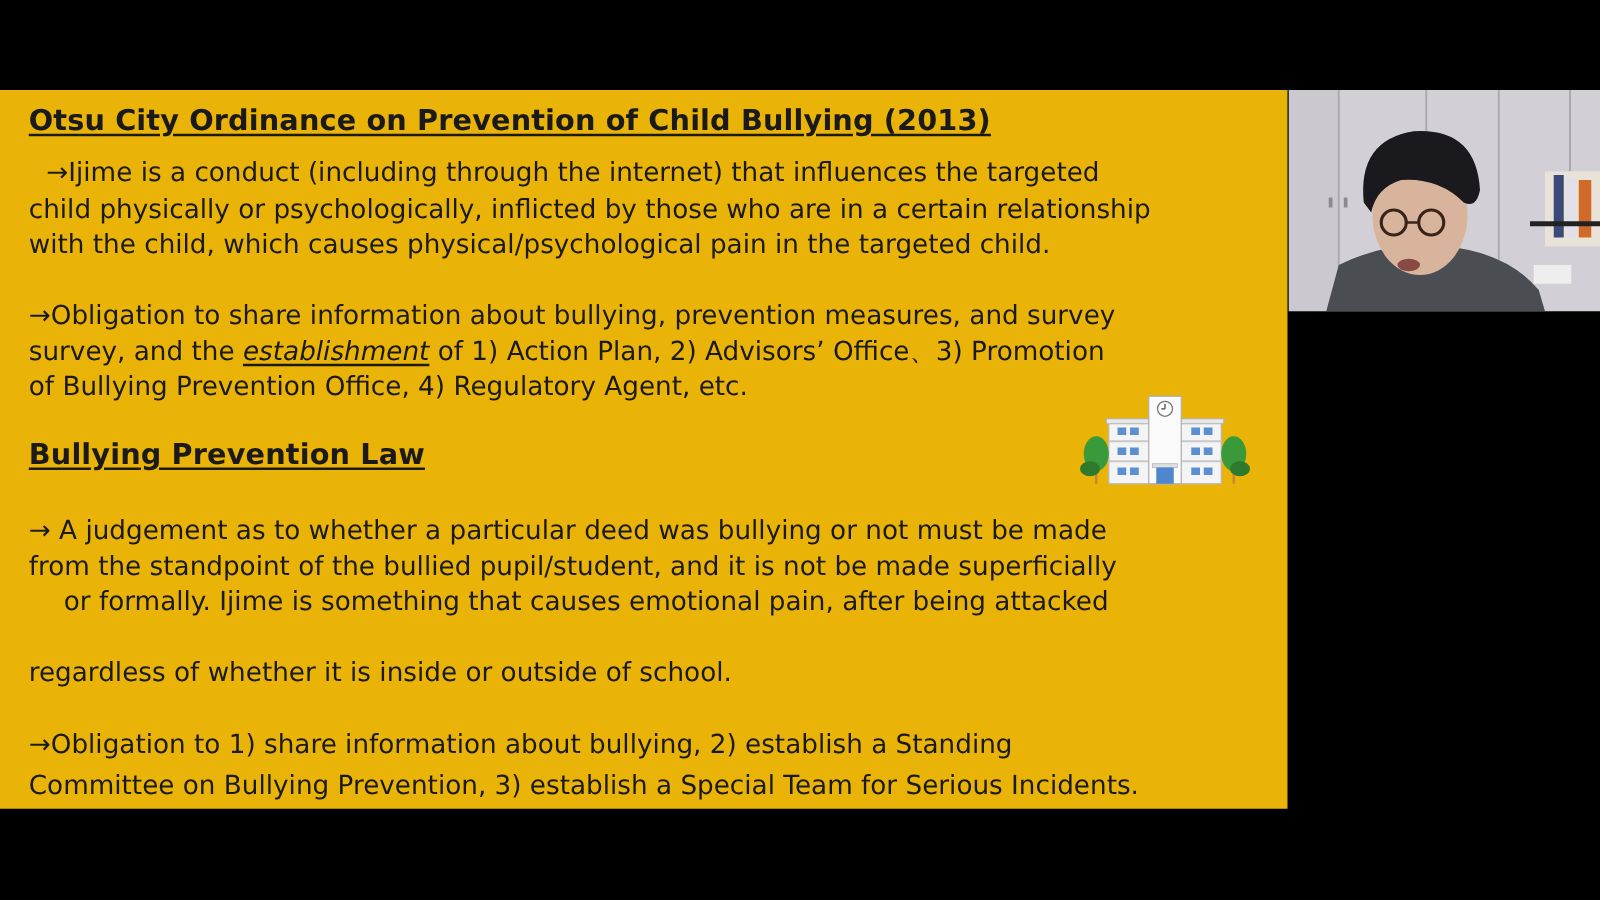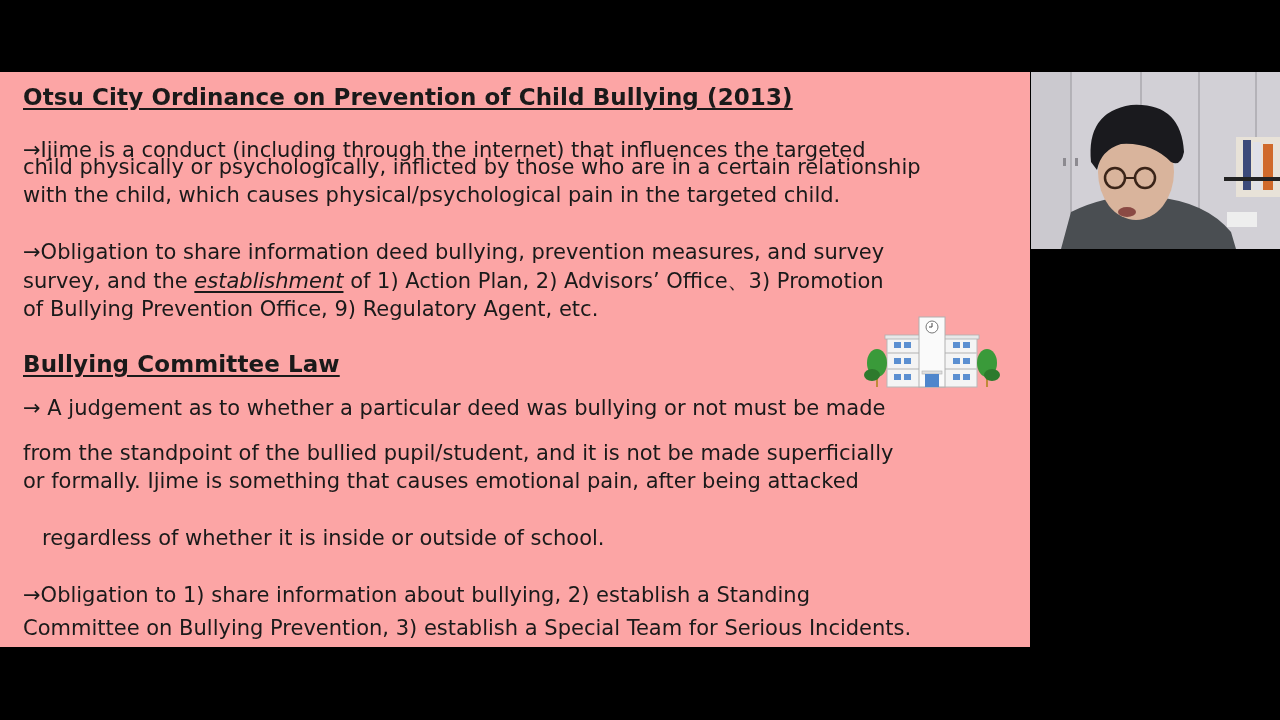--- a/index.html
+++ b/index.html
@@ -1,45 +1,45 @@
 <!DOCTYPE html>
 <html><head>
 <meta charset="utf-8">
 <style>
   html, body { margin:0; padding:0; }
   body { width:1280px; height:720px; background:#000; position:relative; overflow:hidden;
          font-family:"DejaVu Sans", "Liberation Sans", sans-serif; }
-  .slide { position:absolute; left:0; top:72px; width:1030px; height:575px; background:#fca5a5; }
+  .slide { position:absolute; left:0; top:72px; width:1030px; height:575px; background:#eab308; }
   .slide .t { position:absolute; left:23px; color:#1a1a1a; white-space:nowrap; }
   .h { font-weight:bold; font-size:23px; text-decoration:underline; text-underline-offset:3px; letter-spacing:0.1px; }
   .p { font-size:21px; line-height:28.6px; }
   .u { text-decoration:underline; text-underline-offset:3px;font-style:italic; }
   .school { position:absolute; left:862px; top:243px; width:140px; height:75px; }
   .cam { position:absolute; left:1031px; top:72px; width:249px; height:177px; background:#cfcdd3; overflow:hidden; }
 </style>
 </head>
 <body>
 
 <div class="slide">
   <div class="t h" style="top:12px;">Otsu City Ordinance on Prevention of Child Bullying (2013)</div>
 
-  <div class="t p" style="top:64px;">→Ijime is a conduct (including through the internet) that influences the targeted</div>
+  <div class="t p" style="top:52px;margin-left:14px;">→Ijime is a conduct (including through the internet) that influences the targeted</div>
   <div class="t p" style="top:109px;">with the child, which causes physical/psychological pain in the targeted child.</div>
   <div class="t p" style="top:80.5px;">child physically or psychologically, inflicted by those who are in a certain relationship</div>
 
-  <div class="t p" style="top:166px;">→Obligation to share information deed bullying, prevention measures, and survey</div>
+  <div class="t p" style="top:166px;">→Obligation to share information about bullying, prevention measures, and survey</div>
   <div class="t p" style="top:194.5px;"><span>survey, and the </span><span class="u">establishment</span><span> of 1) Action Plan, 2) Advisors’ Office、3) Promotion</span></div>
-  <div class="t p" style="top:223px;">of Bullying Prevention Office, 9) Regulatory Agent, etc.</div>
+  <div class="t p" style="top:223px;">of Bullying Prevention Office, 4) Regulatory Agent, etc.</div>
 
-  <div class="t h" style="top:279px;">Bullying Committee Law</div>
+  <div class="t h" style="top:279px;">Bullying Prevention Law</div>
 
-  <div class="t p" style="top:322px;">→ A judgement as to whether a particular deed was bullying or not must be made</div>
+  <div class="t p" style="top:338px;">→ A judgement as to whether a particular deed was bullying or not must be made</div>
   <div class="t p" style="top:366.5px;">from the standpoint of the bullied pupil/student, and it is not be made superficially</div>
-  <div class="t p" style="top:395px;">or formally. Ijime is something that causes emotional pain, after being attacked</div>
-  <div class="t p" style="top:452px;margin-left:19px;">regardless of whether it is inside or outside of school.</div>
+  <div class="t p" style="top:395px;margin-left:28px;">or formally. Ijime is something that causes emotional pain, after being attacked</div>
+  <div class="t p" style="top:452px;">regardless of whether it is inside or outside of school.</div>
 
   <div class="t p" style="top:509px;">→Obligation to 1) share information about bullying, 2) establish a Standing</div>
   <div class="t p" style="top:542px;">Committee on Bullying Prevention, 3) establish a Special Team for Serious Incidents.</div>
 
   <svg class="school" viewBox="0 0 140 75">
 
     <rect x="25" y="22" width="90" height="50" fill="#f4f4f4" stroke="#b8b8b8" stroke-width="1"></rect>
     <rect x="23" y="20" width="94" height="4" fill="#e8e8e8" stroke="#b0b0b0" stroke-width="0.8"></rect>
     <line x1="25" y1="38" x2="115" y2="38" stroke="#c8c8c8" stroke-width="1.5"></line>
     <line x1="25" y1="54" x2="115" y2="54" stroke="#c8c8c8" stroke-width="1.5"></line>

